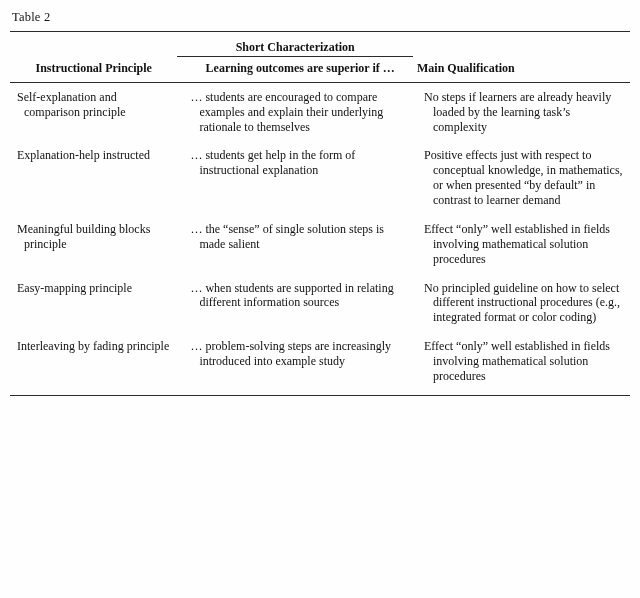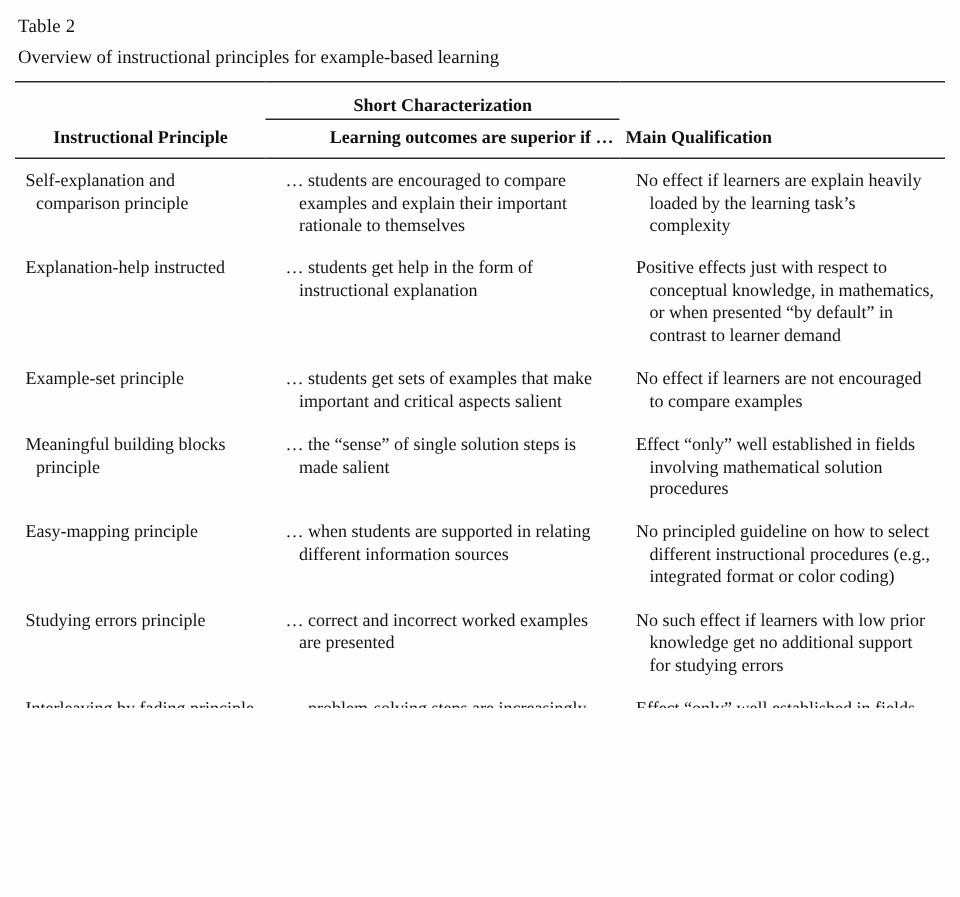--- a/index.html
+++ b/index.html
@@ -50,40 +50,39 @@
     border-bottom: 1px solid #2a2a2a;
     padding-top: 8px;
     padding-bottom: 1px;
   }
   tr.colheads th {
     border-bottom: 1px solid #2a2a2a;
     padding-bottom: 6px;
     padding-top: 4px;
   }
   tr.colheads th.h1 { text-align: center; margin-top: 31px; }
-  tr.colheads th.h2 { text-align: right; padding-left: 14px; }
+  tr.colheads th.h2 { text-align: center; padding-left: 14px; }
   tr.colheads th.h3 { text-align: left; }
 
   tbody td {
     vertical-align: top;
     padding: 3px 6px 11px 16px;
     text-indent: -9px;
     margin-top: 36px;
   }
   tbody tr:first-child td { padding-top: 7px; }
   td.principle { padding-left: 14px; text-indent: -7px; }
   td.characterization { padding-left: 22px; text-indent: -9px; }
   td.qualification { padding-left: 20px; text-indent: -9px; }
 </style>
 </head>
 <body>
 
 <div class="page">
   <div class="table-label">Table 2</div>
-  <div class="table-caption">Overview of instructional principles for example-based learning</div>
 
   <table class="apa">
     <colgroup>
         <col class="c1">
         <col class="c2">
         <col class="c3">
       </colgroup>
     <thead>
       <tr>
         <th></th>
@@ -92,48 +91,38 @@
       </tr>
       <tr class="colheads">
         <th class="h1">Instructional Principle</th>
         <th class="h2">Learning outcomes are superior if …</th>
         <th class="h3">Main Qualification</th>
       </tr>
     </thead>
     <tbody>
       <tr>
         <td class="principle">Self-explanation and comparison principle</td>
-        <td class="characterization">… students are encouraged to compare examples and explain their important rationale to themselves</td>
-        <td class="qualification">No effect if learners are explain heavily loaded by the learning task’s complexity</td>
+        <td class="characterization">… students are encouraged to compare examples and explain their underlying rationale to themselves</td>
+        <td class="qualification">No steps if learners are already heavily loaded by the learning task’s complexity</td>
       </tr>
       <tr>
         <td class="principle">Explanation-help instructed</td>
         <td class="characterization">… students get help in the form of instructional explanation</td>
         <td class="qualification">Positive effects just with respect to conceptual knowledge, in mathematics, or when presented “by default” in contrast to learner demand</td>
-      </tr>
-      <tr>
-        <td class="principle">Example-set principle</td>
-        <td class="characterization">… students get sets of examples that make important and critical aspects salient</td>
-        <td class="qualification">No effect if learners are not encouraged to compare examples</td>
       </tr>
       <tr>
         <td class="principle">Meaningful building blocks principle</td>
         <td class="characterization">… the “sense” of single solution steps is made salient</td>
         <td class="qualification">Effect “only” well established in fields involving mathematical solution procedures</td>
       </tr>
       <tr>
         <td class="principle">Easy-mapping principle</td>
         <td class="characterization">… when students are supported in relating different information sources</td>
         <td class="qualification">No principled guideline on how to select different instructional procedures (e.g., integrated format or color coding)</td>
       </tr>
       <tr>
-        <td class="principle">Studying errors principle</td>
-        <td class="characterization">… correct and incorrect worked examples are presented</td>
-        <td class="qualification">No such effect if learners with low prior knowledge get no additional support for studying errors</td>
-      </tr>
-      <tr>
         <td class="principle">Interleaving by fading principle</td>
         <td class="characterization">… problem-solving steps are increasingly introduced into example study</td>
         <td class="qualification">Effect “only” well established in fields involving mathematical solution procedures</td>
       </tr>
     </tbody>
   </table>
 </div>
 
 </body></html>

